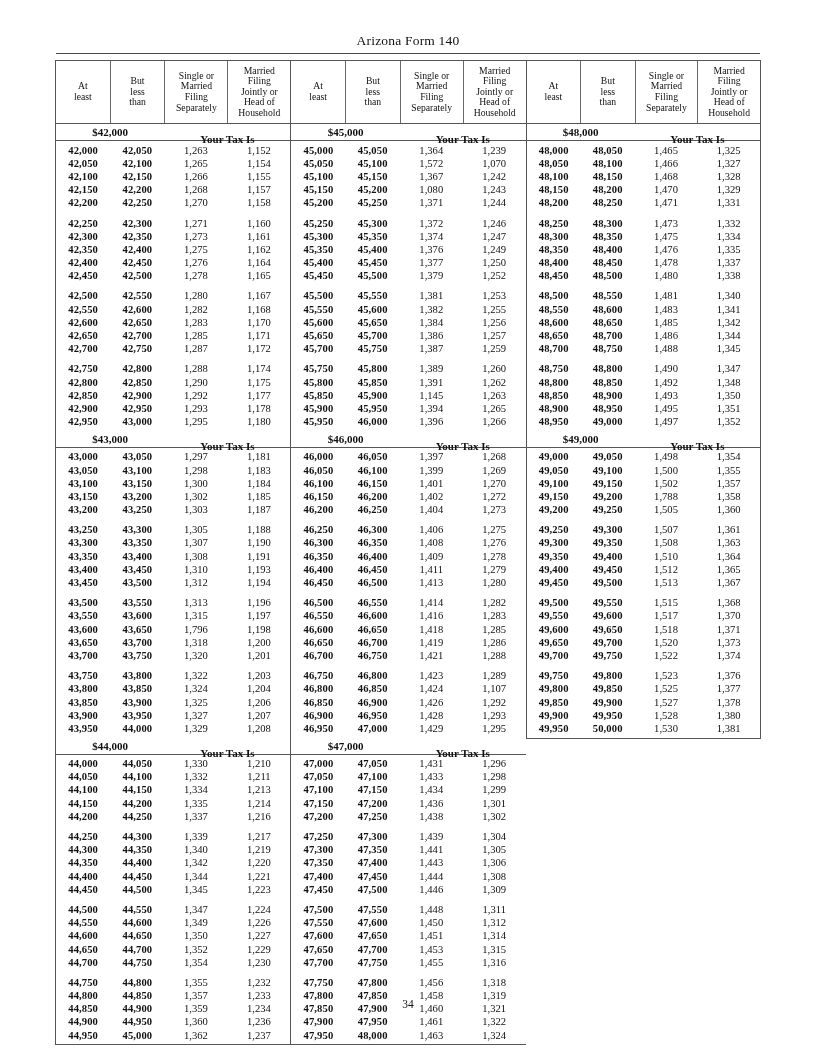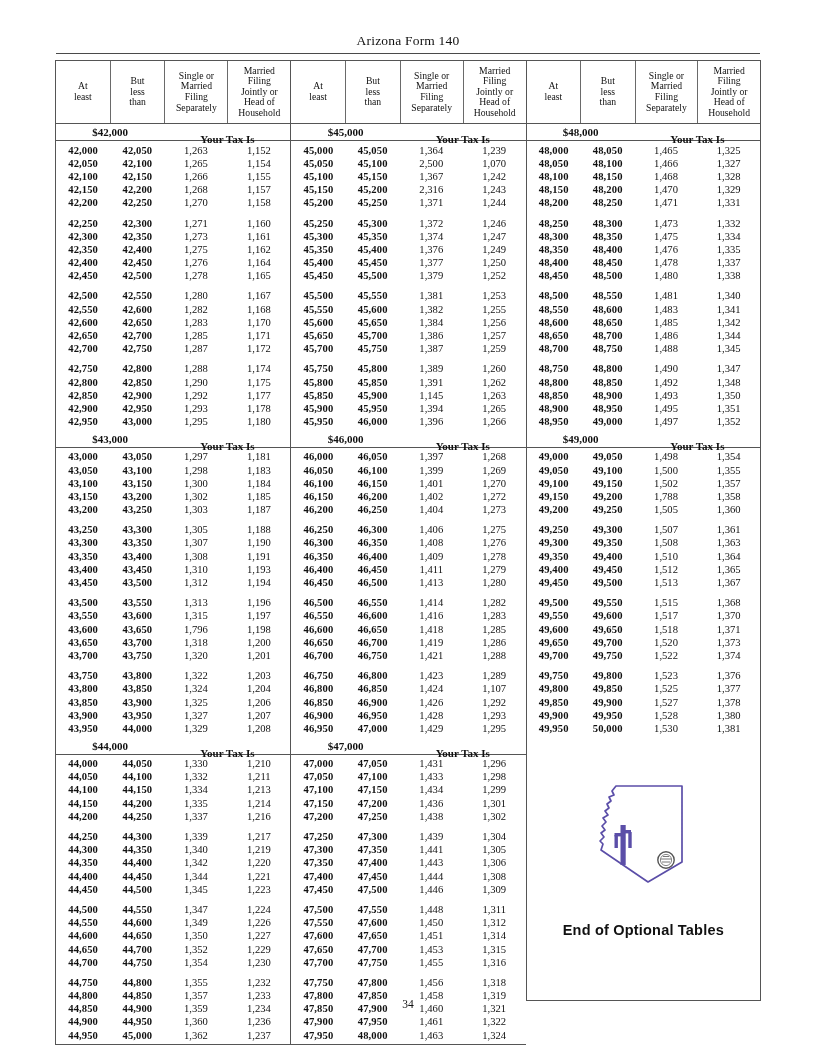--- a/index.html
+++ b/index.html
@@ -593,33 +593,33 @@
         <div class="grp">
           <div class="row">
             <div class="c b">45,000</div>
             <div class="c b">45,050</div>
             <div class="c t wide">1,364</div>
             <div class="c t wide">1,239</div>
           </div>
           <div class="row">
             <div class="c b">45,050</div>
             <div class="c b">45,100</div>
-            <div class="c t wide">2,500</div>
+            <div class="c t wide">1,572</div>
             <div class="c t wide">1,070</div>
           </div>
           <div class="row">
             <div class="c b">45,100</div>
             <div class="c b">45,150</div>
             <div class="c t wide">1,367</div>
             <div class="c t wide">1,242</div>
           </div>
           <div class="row">
             <div class="c b">45,150</div>
             <div class="c b">45,200</div>
-            <div class="c t wide">2,316</div>
+            <div class="c t wide">1,080</div>
             <div class="c t wide">1,243</div>
           </div>
           <div class="row">
             <div class="c b">45,200</div>
             <div class="c b">45,250</div>
             <div class="c t wide">1,371</div>
             <div class="c t wide">1,244</div>
           </div>
         </div>
         <div class="grp">
@@ -1263,35 +1263,17 @@
             <div class="c t wide">1,528</div>
             <div class="c t wide">1,380</div>
           </div>
           <div class="row">
             <div class="c b">49,950</div>
             <div class="c b">50,000</div>
             <div class="c t wide">1,530</div>
             <div class="c t wide">1,381</div>
           </div>
         </div>
-      </div>
-      <div class="mapcell">
-        <svg class="mapart" viewBox="0 0 130 130">
-          <path d="M38 16 L104 16 L104 92 L70 112 L23 80 L25 74 L22 71 L26 67 L23 63 L27 60 L24 56 L28 52 L25 48 L30 45 L27 41 L31 38 L29 34 L33 31 L31 27 L36 25 L34 21 Z" fill="none" stroke="#5b4ea8" stroke-width="1.7" stroke-linejoin="round"></path>
-          <g>
-            <rect x="42.5" y="55" width="5.2" height="40" fill="#5b4ea8"></rect>
-            <rect x="36.5" y="65" width="3.4" height="13" fill="#5b4ea8"></rect>
-            <rect x="36.5" y="63" width="7" height="3.4" fill="#5b4ea8"></rect>
-            <rect x="50.3" y="62" width="3.4" height="16" fill="#5b4ea8"></rect>
-            <rect x="46" y="60" width="7" height="3.4" fill="#5b4ea8"></rect>
-          </g>
-          <g>
-            <circle cx="88" cy="90" r="8.2" fill="none" stroke="#555" stroke-width="1.4"></circle>
-            <circle cx="88" cy="90" r="5.6" fill="none" stroke="#888" stroke-width="1"></circle>
-            <path d="M82.8 89 L93.2 89 M84 92 L92 92 M85 86.5 L91 86.5" stroke="#777" stroke-width="1"></path>
-          </g>
-        </svg>
-        <div class="endnote">End of Optional Tables</div>
       </div>
     </div>
   </div>
 
 <div class="page-number">34</div>
 
 </body></html>

